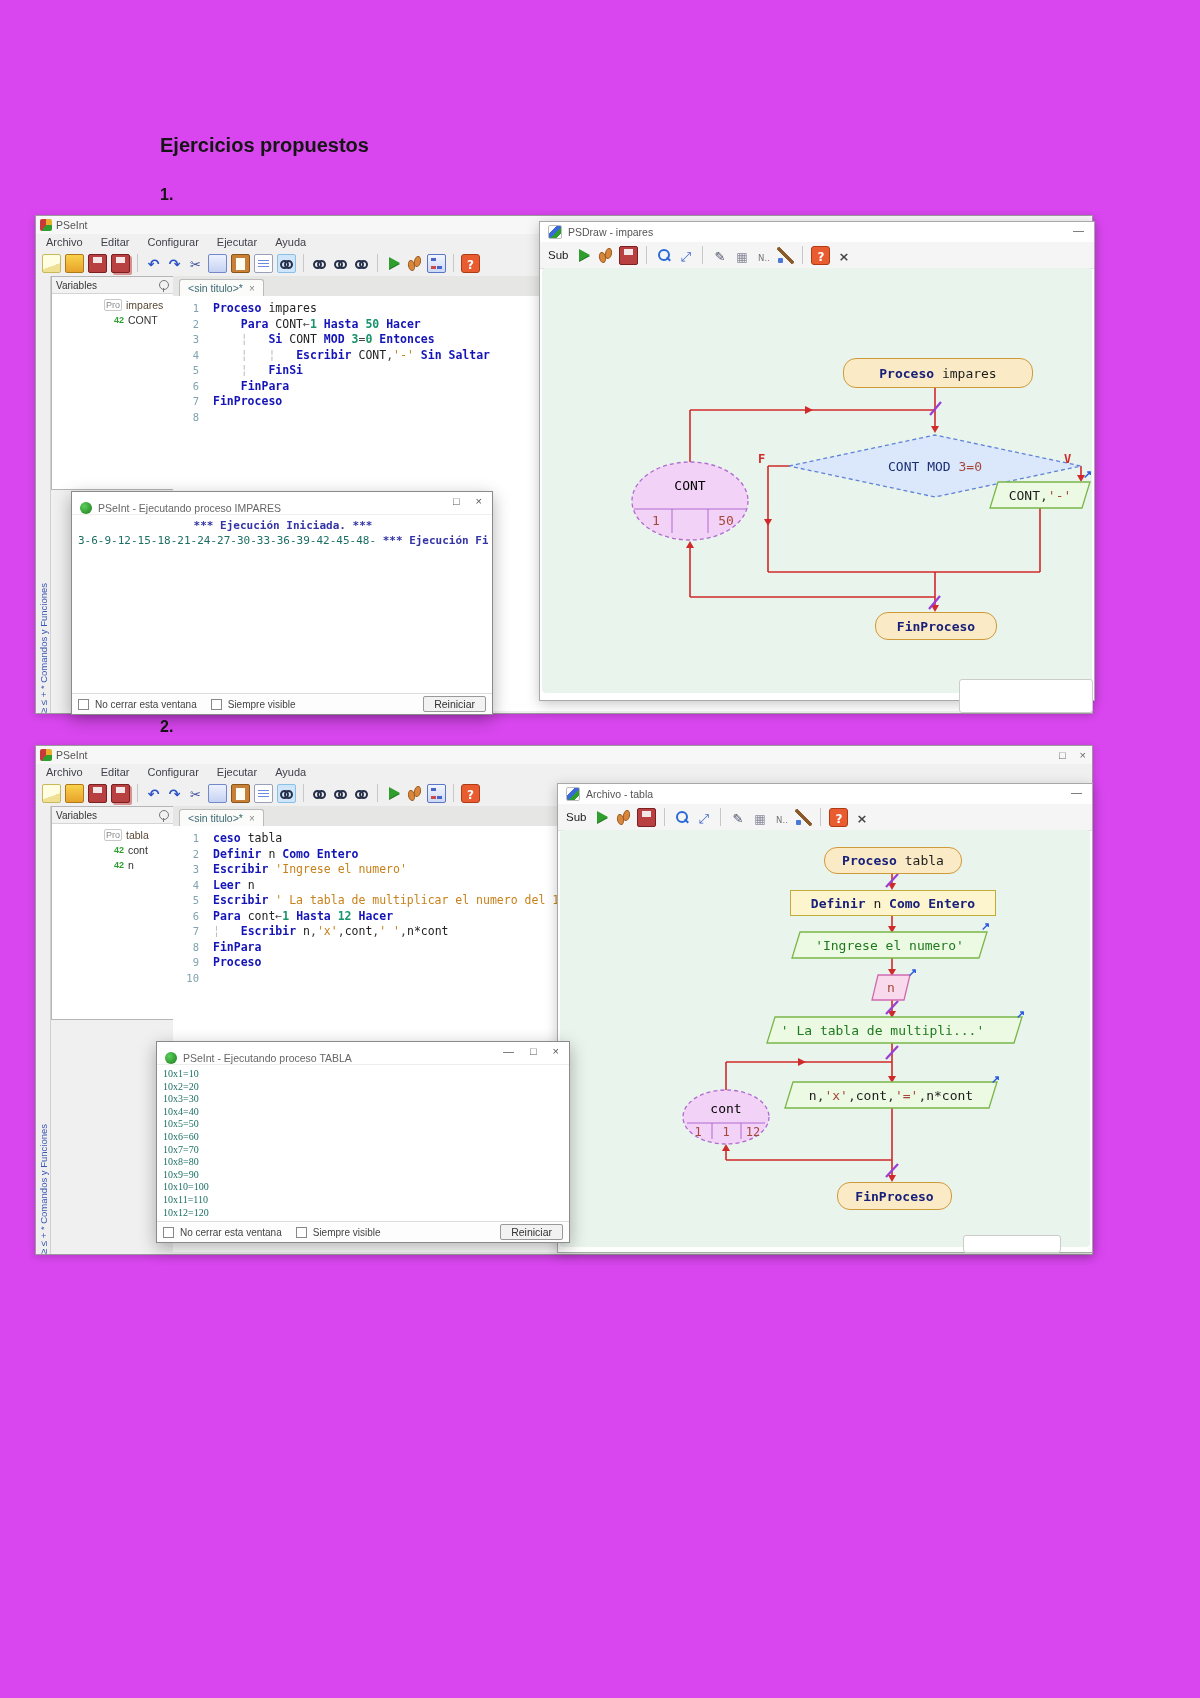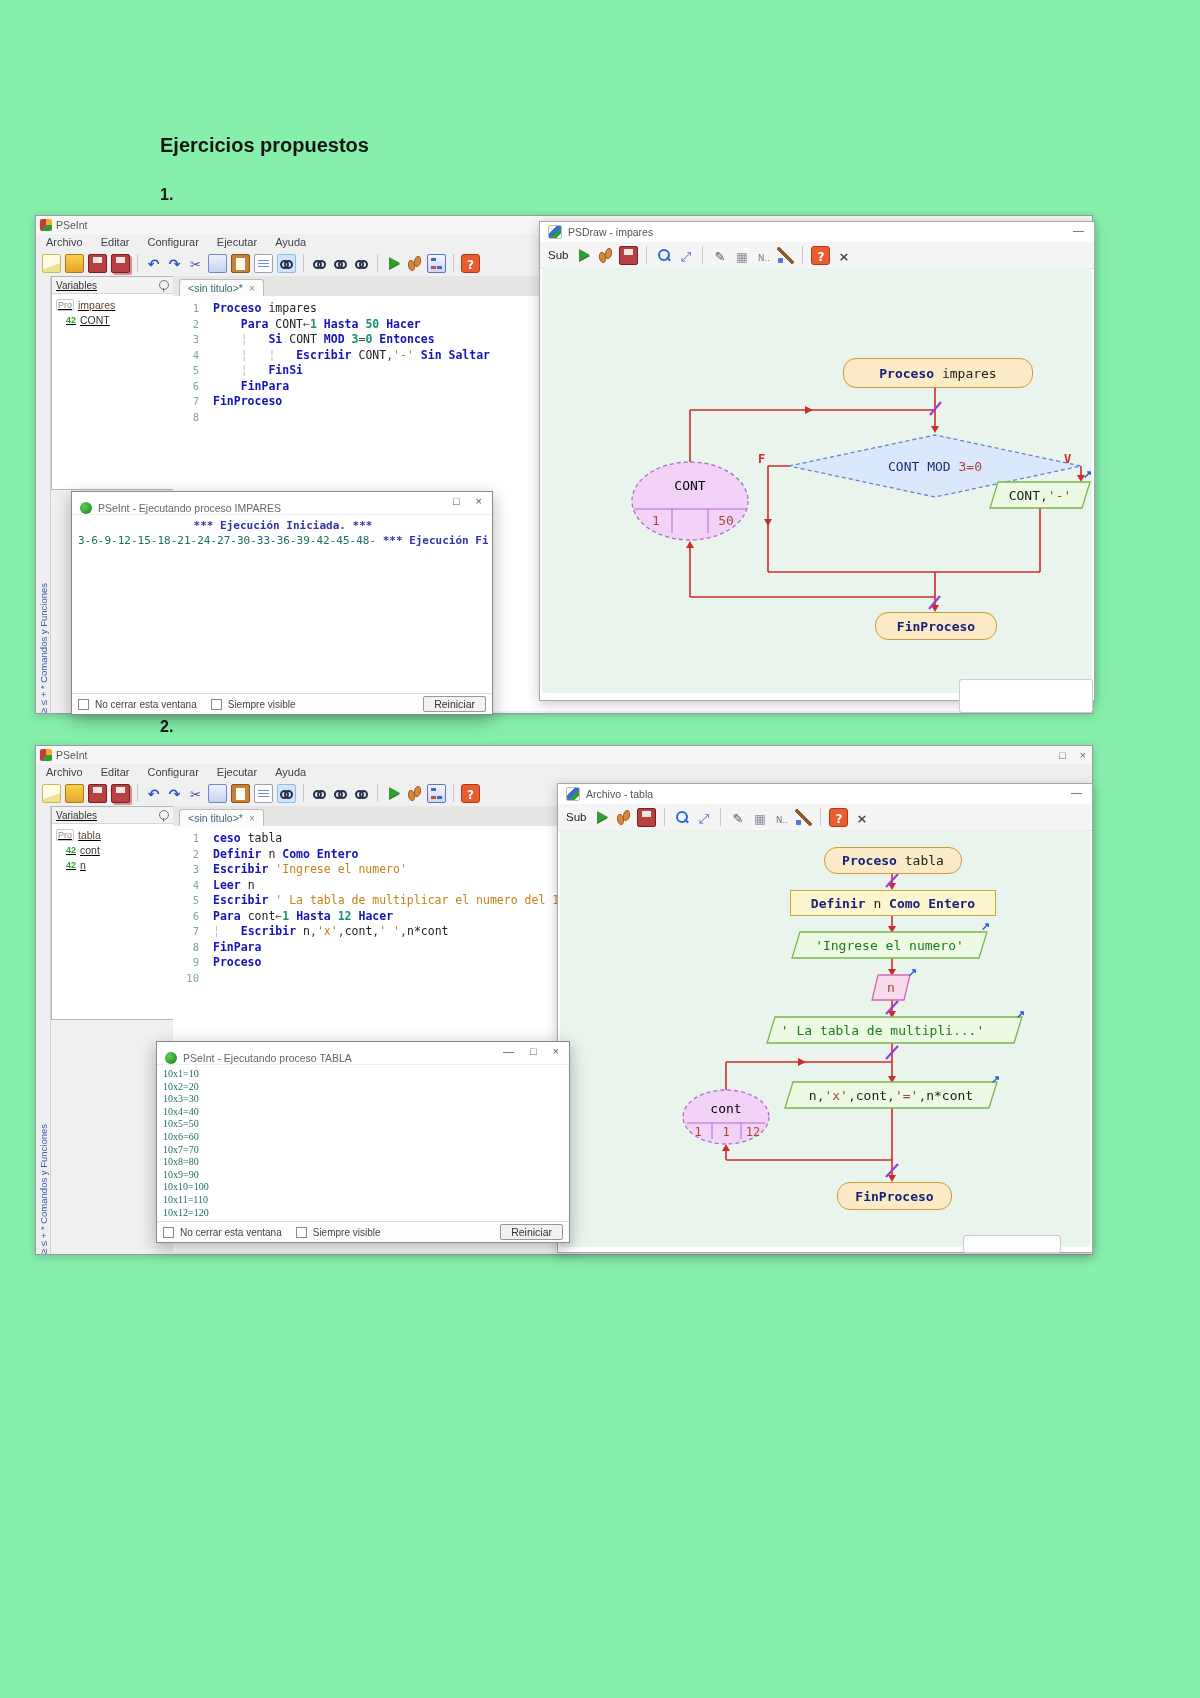--- a/index.html
+++ b/index.html
@@ -1,16 +1,16 @@
 <!DOCTYPE html>
 <html><head>
 <meta charset="utf-8">
 <style>
   html,body{margin:0;padding:0;background:#fff;}
-  .page{position:relative;width:1200px;height:1698px;background:#86efac;font-family:"Liberation Sans",sans-serif;overflow:hidden;}
+  .page{position:relative;width:1200px;height:1698px;background:#d946ef;font-family:"Liberation Sans",sans-serif;overflow:hidden;}
   .doc-title{position:absolute;left:160px;top:134px;font-size:20px;font-weight:bold;color:#151515;}
   .listnum{position:absolute;font-size:16px;font-weight:bold;color:#151515;}
   #n1{left:160px;top:186px;} #n2{left:160px;top:718px;}
 
   
   .win{position:absolute;background:#f0f0f0;border:1px solid #9a9a9a;box-shadow:0 2px 8px rgba(0,0,0,.18);}
   .titlebar{position:absolute;left:0;top:0;right:0;height:18px;background:#f7f7f7;border-bottom:1px solid #e2e2e2;display:flex;align-items:center;padding-left:4px;gap:4px;}
   .apptitle{font-size:10.5px;color:#555;}
   .appicon{width:12px;height:12px;border-radius:2px;background:conic-gradient(#e8b02a 0 25%,#2e9e2e 25% 60%,#c83a3a 60% 100%);flex:none;}
   .drawicon{width:12px;height:12px;border-radius:2px;background:linear-gradient(135deg,#fff 30%,#3a6ad8 30% 55%,#2e9e2e 55% 80%,#fff 80%);border:1px solid #bbb;flex:none;}
@@ -54,26 +54,26 @@
   .i-pencil::before{content:"✎";color:#4a5068;font-size:13px;line-height:17px;}
   .i-dims::before{content:"▦";color:#8a8a9a;font-size:12px;line-height:17px;}
   .i-label::before{content:"N..";color:#777;font-size:8.5px;line-height:17px;letter-spacing:0;}
   .i-paint{background:linear-gradient(45deg,transparent 42%,#8a5a2a 42% 58%,transparent 58%);}
   .i-paint::after{content:"";position:absolute;left:1px;bottom:1px;width:5px;height:5px;background:#4a78d8;border-radius:1px;}
   .i-closex::before{content:"×";color:#444;font-weight:bold;font-size:13px;line-height:17px;}
 
   
   .sidestrip{position:absolute;left:0;top:60px;bottom:0;width:14px;background:#efefef;border-right:1px solid #d0d0d0;display:flex;justify-content:center;}
   .vtext{writing-mode:vertical-rl;transform:rotate(180deg);font-size:9.5px;color:#3a56b4;margin-top:10px;white-space:nowrap;}
-  .varspanel{position:absolute;left:15px;top:60px;width:121px;background:#fff;border:1px solid #b5b5b5;text-decoration:underline;}
+  .varspanel{position:absolute;left:15px;top:60px;width:121px;background:#fff;border:1px solid #b5b5b5;}
   .vhead{height:16px;background:#f2f2f2;border-bottom:1px solid #d5d5d5;display:flex;align-items:center;padding:0 4px;}
   .vhead .vtitle{font-size:10px;color:#333;flex:1;}
   .pin{width:8px;height:8px;border:1px solid #777;border-radius:50%;position:relative;}
   .pin::after{content:"";position:absolute;left:3px;top:7px;width:1px;height:4px;background:#777;}
-  .vlist{padding:3px 4px;}
+  .vlist{padding:3px 4px;margin-left:48px;}
   .vrow{display:flex;gap:4px;align-items:center;height:15px;font-size:10.5px;}
   .vrow + .vrow{margin-left:10px;}
   .vb{font-size:9px;}
   .vb-pro{color:#8a8a8a;border:1px solid #c8c8c8;padding:0 1px;border-radius:2px;}
   .vb-num{color:#2e9e2e;font-weight:bold;}
   .vn{color:#5a4634;}
   .vrow .vb-num + .vn{color:#333;}
 
   
   .tabbar{position:absolute;left:137px;top:60px;right:2px;height:20px;background:#e6e6e4;border-bottom:1px solid #bbb;display:flex;align-items:flex-end;}

